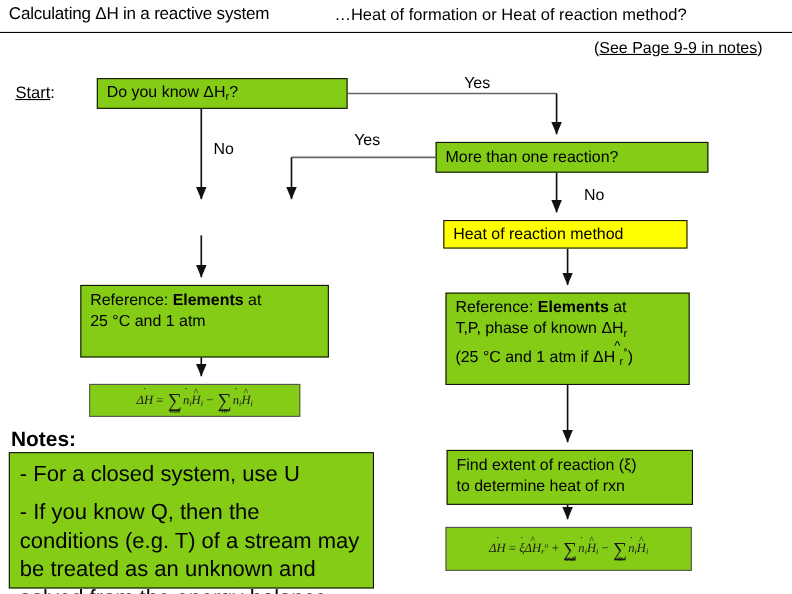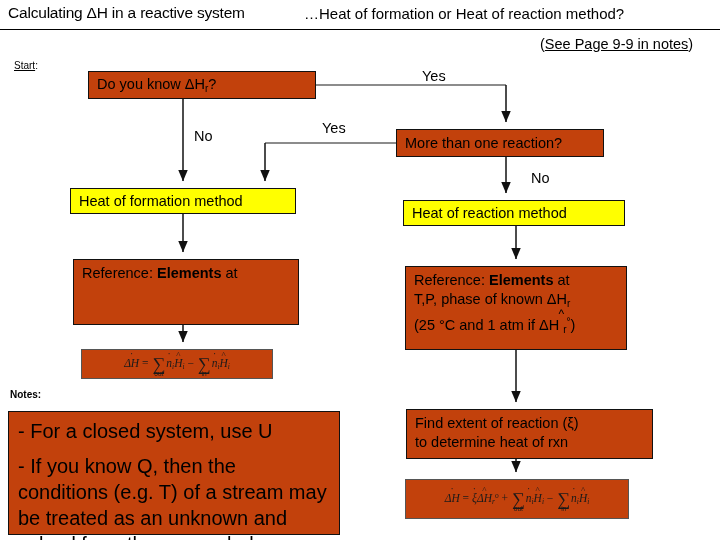--- a/index.html
+++ b/index.html
@@ -46,66 +46,66 @@
     left: 540px; top: 36px;
     font-size: 14.5px;
     white-space: nowrap;
   }
   #see-page .u { text-decoration: underline; }
 
   
   .box {
     box-sizing: border-box;
     border: 1.3px solid #555;
-    background: #c2410c;
+    background: #84cc16;
     font-size: 14.5px;
     line-height: 1.28;
     padding: 4px 8px;
   }
   .box.black { border-color: #111; }
   .box.yellow {
     background: #ffff00;
     border: 1.3px solid #111;
   }
   .box.center-v { display: flex; align-items: center; }
 
   .label-txt {
     font-size: 14.5px;
     white-space: nowrap;
   }
 
   
   #start-label {
-    left: 14px; top: 60px;
-    font-size: 10px;
+    left: 14px; top: 76px;
+    font-size: 15px;
   }
   #start-label .u { text-decoration: underline; }
 
   
   #box-know-dhr { left: 88px; top: 71px; width: 228px; height: 28px; }
-  #box-more-rxn { left: 396px; top: 129px; width: 208px; height: 28px; }
+  #box-more-rxn { left: 396px; top: 129px; width: 248px; height: 28px; }
   #box-hof      { left: 70px;  top: 188px; width: 226px; height: 26px; }
   #box-hor      { left: 403px; top: 200px; width: 222px; height: 26px; }
   #box-ref-elem { left: 73px;  top: 259px; width: 226px; height: 66px; }
   #box-ref-mol  { left: 405px; top: 266px; width: 222px; height: 84px; }
-  #box-extent   { left: 406px; top: 409px; width: 247px; height: 50px; }
+  #box-extent   { left: 406px; top: 409px; width: 224px; height: 50px; }
 
   #box-eq1 {
     left: 81px; top: 349px; width: 192px; height: 30px;
     display: flex; align-items: center; justify-content: center;
   }
   #box-eq2 {
     left: 405px; top: 479px; width: 224px; height: 40px;
     display: flex; align-items: center; justify-content: center;
   }
 
   
   #notes-label {
     left: 10px; top: 389px;
-    font-size: 10px; font-weight: bold;
+    font-size: 19px; font-weight: bold;
   }
   #notes-box {
     left: 8px; top: 411px; width: 332px; height: 124px;
     padding: 6px 9px;
     font-size: 20px;
     line-height: 1.30;
   }
   #notes-box p { margin: 0 0 9px 0; }
   #notes-box p:last-child { margin-bottom: 0; }
 
@@ -233,26 +233,24 @@
 
   <div class="abs box black center-v" id="box-know-dhr">
     <span><span>Do you know ΔH</span><span class="tsub">r</span><span>?</span></span>
   </div>
 
   <div class="abs label-txt" id="lbl-no-left">No</div>
   <div class="abs label-txt" id="lbl-yes-mid">Yes</div>
   <div class="abs label-txt" id="lbl-yes-top">Yes</div>
   <div class="abs label-txt" id="lbl-no-right">No</div>
 
-  <div class="abs box yellow center-v" id="box-hof">
-    <span>Heat of formation method</span>
-  </div>
 
   <div class="abs box black" id="box-ref-elem">
     <span><span>Reference:  </span><b>Elements</b><span> at</span></span><br>
+    <span>25 °C and 1 atm</span>
   </div>
 
   <div class="abs box" id="box-eq1">
     <span class="eq">
       <span class="dotted"><i>ΔH</i></span>
       <span>=</span>
       <span class="sum">∑<span class="lim">out</span></span><span class="dotted"><i>n</i></span><i class="sub">i</i><span class="hatd"><i>H</i></span><i class="sub">i</i>
       <span>−</span>
       <span class="sum">∑<span class="lim">in</span></span><span class="dotted"><i>n</i></span><i class="sub">i</i><span class="hatd"><i>H</i></span><i class="sub">i</i>
     </span>

